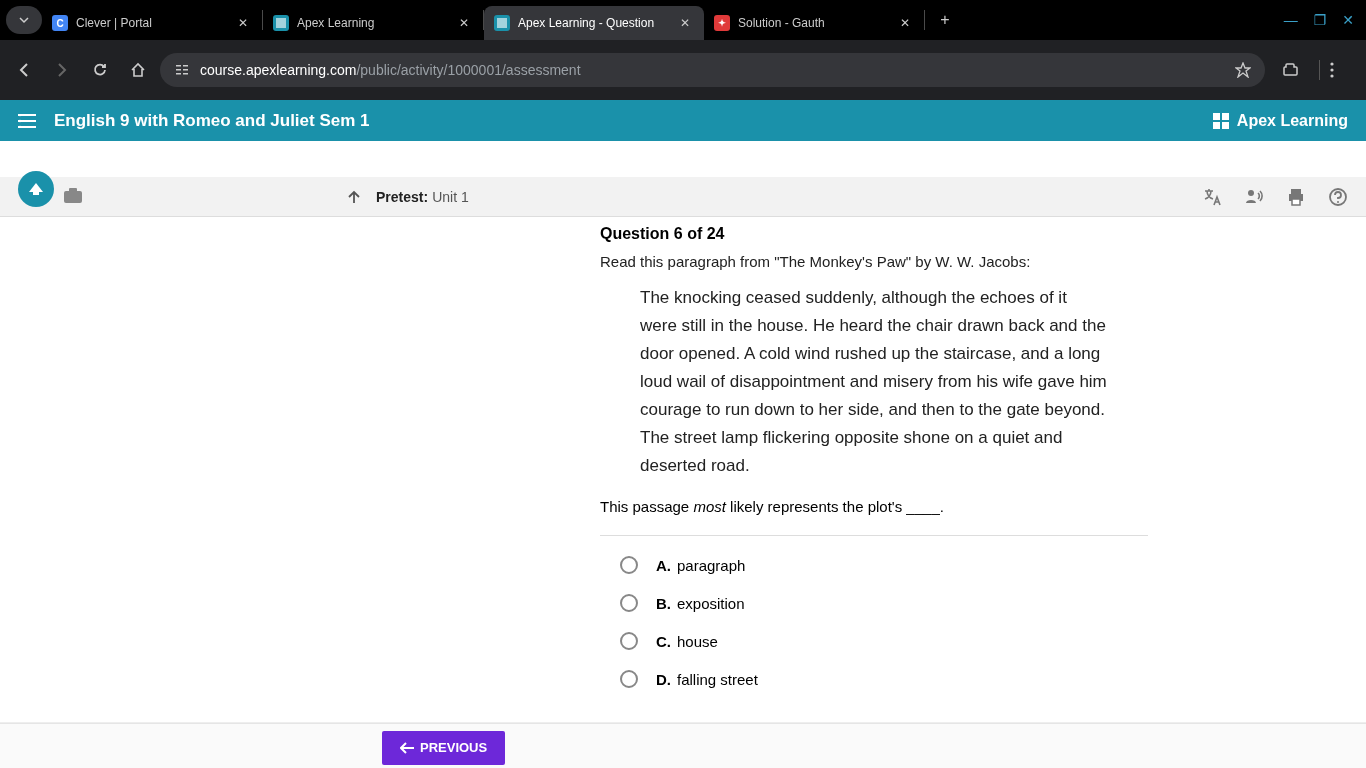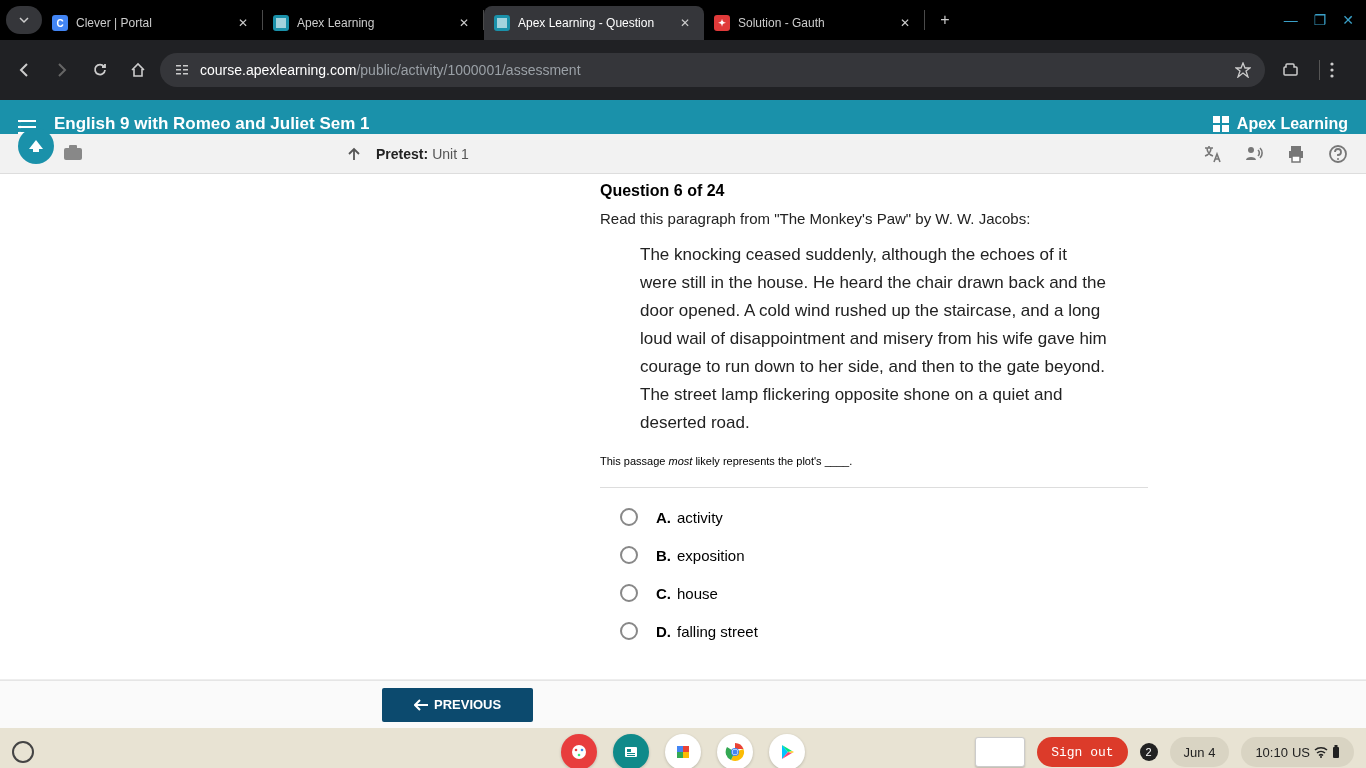--- a/index.html
+++ b/index.html
@@ -24,59 +24,59 @@
   .toolbar .navbtn.disabled { color:#666;}
   .addressbar { flex:1; height:34px; background:#35363a; border-radius:20px; display:flex; align-items:center; padding: 0 14px; color:#ccc; font-size:14px;}
   .addressbar .siteicon { margin-right:10px; font-size:13px;}
   .addressbar .url-dim { color:#9aa0a6;}
   .addressbar .url-bright { color:#fff;}
   .toolbar-right { display:flex; align-items:center; gap:10px; padding-left:10px; color:#ccc;}
   .toolbar-right .icon { width:28px; text-align:center;}
   .toolbar-right .sep { width:1px; height:20px; background:#555;}
 
   
-  .apex-header { height: 34px; background:#1a91aa; display:flex; align-items:flex-end; color:#fff; padding: 0 18px;}
+  .apex-header { height: 41px; background:#1a91aa; display:flex; align-items:center; color:#fff; padding: 0 18px;}
   .apex-header .menuicn { margin-right:18px;}
   .apex-header .menuicn svg { display:block;}
   .apex-header .course { font-size:17px; font-weight:bold;}
   .apex-header .brand { margin-left:auto; display:flex; align-items:center; gap:6px; font-weight:bold;}
   .apex-header .brand svg { display:block;}
 
   
   .subbar-wrap { position:relative;}
-  .subbar { height:40px; background:#f2f2f2; border-bottom:1px solid #ddd; display:flex; align-items:center; padding: 0 16px;}
+  .subbar { height:40px; background:#f2f2f2; border-bottom:1px solid #ddd; display:flex; align-items:center; padding: 0 16px; margin-top: 36px;}
   .briefcase { position:absolute; left:62px; top:8px; z-index:2;}
   .circle-logo { position:absolute; left:18px; top:-6px; width:36px; height:36px; border-radius:50%; background:#1a91aa; display:flex; align-items:center; justify-content:center; z-index:3;}
   .subbar .spacer { width: 330px;}
   .subbar .upicn { margin-right:14px; color:#555;}
   .subbar .label { font-size:14px;}
   .subbar .label b { color:#222;}
   .subbar .label span { color:#555; margin-left:4px;}
   .subbar .right { margin-left:auto; display:flex; gap:20px; color:#777;}
   .subbar .right .icn { width:22px; text-align:center;}
 
   
   .content { height: calc(768px - 40px - 48px - 38px - 40px - 48px - 48px); overflow:hidden; border-bottom:1px solid #eee;}
   .content-inner { max-width: 930px; margin: 12px auto; padding: 0 0 0 382px; position:relative;}
   .qcount { font-weight:bold; font-size:16px; margin-top:-4px; margin-bottom:10px;}
   .instr { font-size:15px; color:#222; margin-bottom:14px;}
   .passage { font-size:17px; color:#222; line-height:1.65; padding: 0 40px; max-width: 550px;}
-  .prompt { font-size:11px; margin-top:18px;}
+  .prompt { font-size:15px; margin-top:18px;}
   .prompt em { font-style:italic;}
   hr.div { margin:20px 0; border:none; border-top:1px solid #ddd;}
   .options { padding-left:20px;}
   .opt { display:flex; align-items:center; gap:18px; margin-bottom:20px;}
   .radio { width:18px; height:18px; border:2px solid #888; border-radius:50%;}
   .opt-text { font-size:15px;}
   .opt-text b { margin-right:6px;}
 
   
   .bottomnav { height:48px; background:#fafafa; border-top:1px solid #e5e5e5; display:flex; align-items:center;}
   .bottomnav .inner { max-width: 930px; margin-left: 382px;}
-  .prevbtn { background:#0c4a6e; color:#fff; border:none; border-radius:2px; height:34px; padding: 0 32px; font-size:13px; font-weight:bold; display:flex; align-items:center; gap:6px;}
+  .prevbtn { background:#6d28d9; color:#fff; border:none; border-radius:2px; height:34px; padding: 0 18px; font-size:13px; font-weight:bold; display:flex; align-items:center; gap:6px;}
 
   
   .taskbar { height:48px; background:#e8e3d3; display:flex; align-items:center; padding: 0 12px;}
   .taskbar .launcher { width:22px; height:22px; border:2px solid #444; border-radius:50%; margin-right:8px;}
   .taskbar .center { position:absolute; left:50%; transform:translateX(-50%); display:flex; gap:16px;}
   .taskbar .appicon { width:36px; height:36px; border-radius:50%; display:flex; align-items:center; justify-content:center; box-shadow:0 1px 3px rgba(0,0,0,.2);}
   .taskbar .right { margin-left:auto; display:flex; align-items:center; gap:12px;}
   .pill { height:30px; border-radius:15px; background:#d9d4c3; display:flex; align-items:center; padding:0 14px; font-size:13px; color:#222;}
   .pill.signout { background:#dc3b2a; color:#fff;font-family:Liberation Mono, monospace;}
   .badge { width:18px; height:18px; border-radius:50%; background:#222; color:#fff; font-size:11px; display:flex; align-items:center; justify-content:center;}
@@ -271,21 +271,21 @@
     <div class="qcount">Question 6 of 24</div>
     <div class="instr">Read this paragraph from "The Monkey's Paw" by W. W. Jacobs:</div>
     <div class="passage">The knocking ceased suddenly, although the echoes of it were still in the house. He heard the chair drawn back and the door opened. A cold wind rushed up the staircase, and a long loud wail of disappointment and misery from his wife gave him courage to run down to her side, and then to the gate beyond. The street lamp flickering opposite shone on a quiet and deserted road.</div>
     <div class="prompt">
       <span>This passage </span><em>most</em><span> likely represents the plot's ____.</span>
     </div>
     <hr class="div">
     <div class="options">
       <div class="opt">
         <div class="radio"></div>
-        <div class="opt-text"><b>A.</b><span>activity</span></div>
+        <div class="opt-text"><b>A.</b><span>paragraph</span></div>
       </div>
       <div class="opt">
         <div class="radio"></div>
         <div class="opt-text"><b>B.</b><span>exposition</span></div>
       </div>
       <div class="opt">
         <div class="radio"></div>
         <div class="opt-text"><b>C.</b><span>house</span></div>
       </div>
       <div class="opt">

